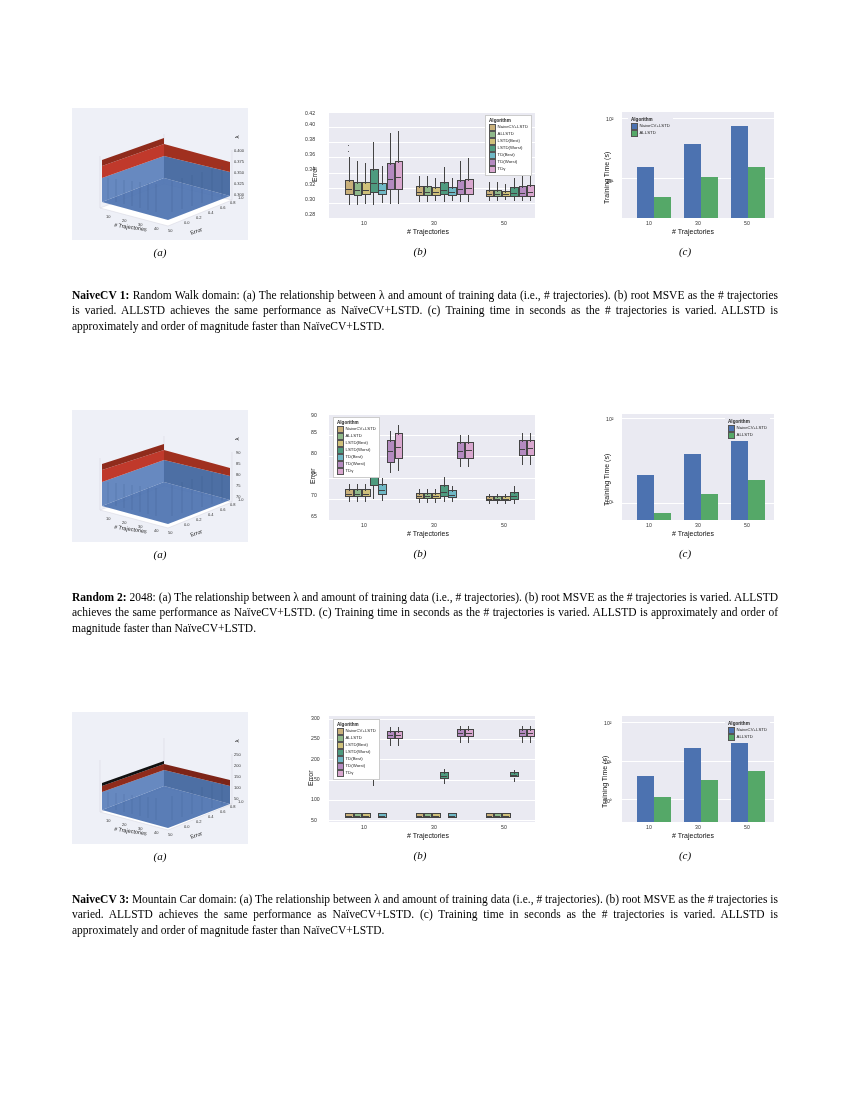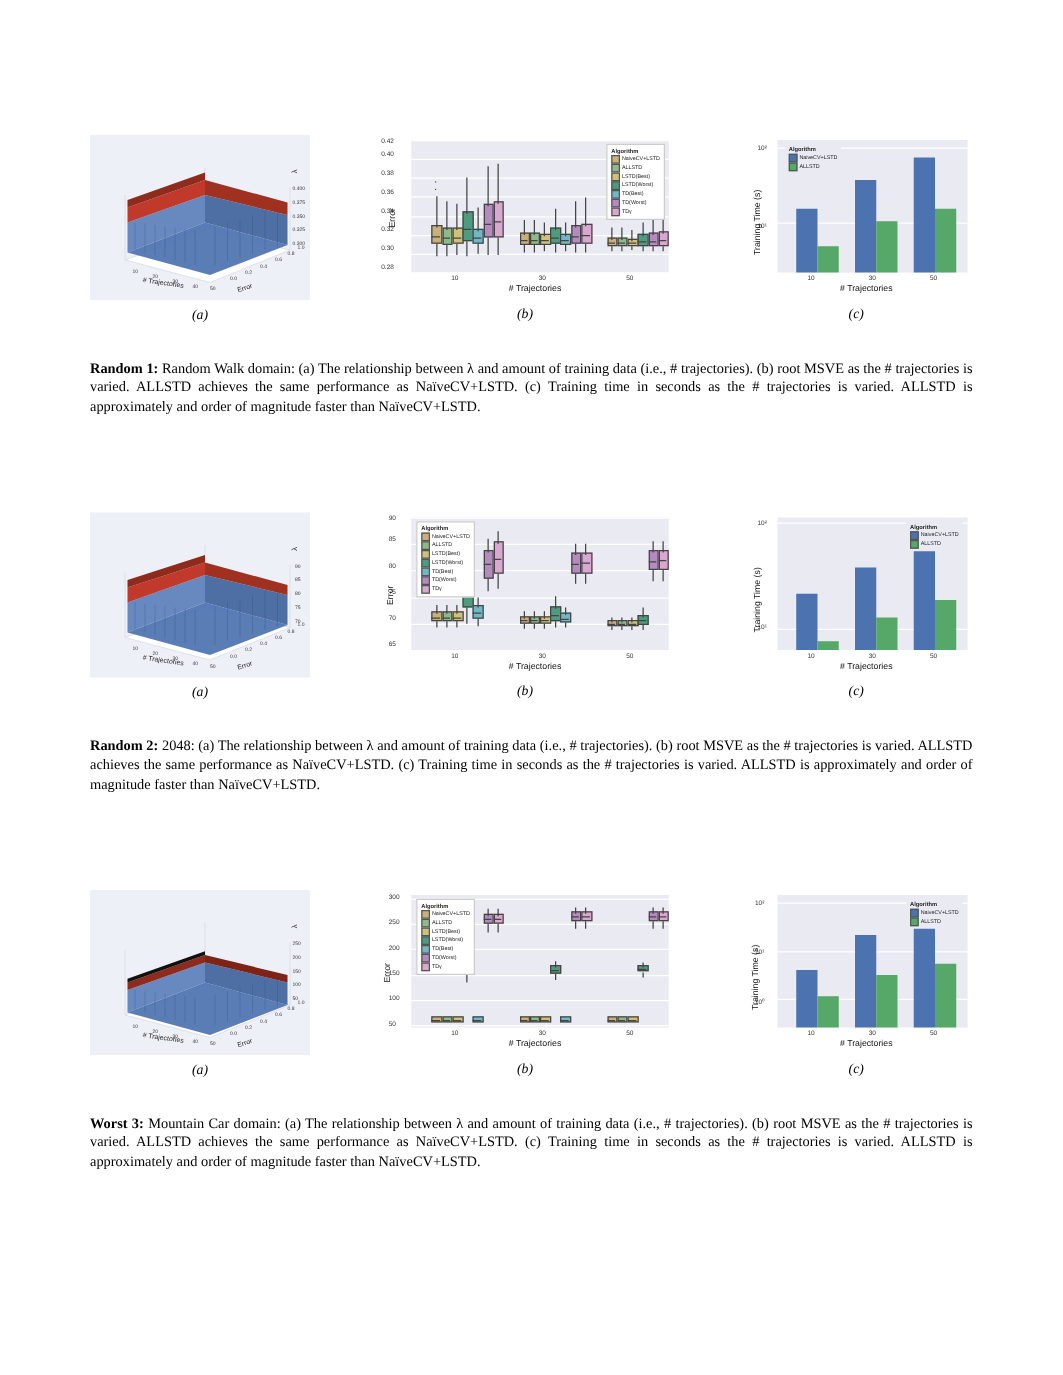--- a/index.html
+++ b/index.html
@@ -321,21 +321,21 @@
         <div class="tick" style="left:54px;top:112px;">10</div>
         <div class="tick" style="left:103px;top:112px;">30</div>
         <div class="tick" style="left:152px;top:112px;">50</div>
         <div class="ylab" style="left:11px;top:96px;">Training Time (s)</div>
         <div class="xlab" style="left:80px;top:120px;"># Trajectories</div>
         <div class="panel-cap" style="position:absolute;left:0;right:0;top:131px;">(c)</div>
       </div>
     </div>
 
     <div class="caption" style="margin-top:30px;">
-      <b>Random 1:</b>
+      <b>NaiveCV 1:</b>
       <span>Random Walk domain: (a) The relationship between λ and amount of training data (i.e., # trajectories). (b) root MSVE as the # trajectories is varied. ALLSTD achieves the same performance as NaïveCV+LSTD. (c) Training time in seconds as the # trajectories is varied. ALLSTD is approximately and order of magnitude faster than NaïveCV+LSTD.</span>
     </div>
   </div>
 
   <div class="figblock" style="top:410px;">
     <div class="panels">
 
       <div class="panel">
         <div class="surf">
           <svg width="176" height="132" viewBox="0 0 176 132">
@@ -800,18 +800,18 @@
         <div class="tick" style="left:54px;top:112px;">10</div>
         <div class="tick" style="left:103px;top:112px;">30</div>
         <div class="tick" style="left:152px;top:112px;">50</div>
         <div class="ylab" style="left:9px;top:96px;">Training Time (s)</div>
         <div class="xlab" style="left:80px;top:120px;"># Trajectories</div>
         <div class="panel-cap" style="position:absolute;left:0;right:0;top:131px;">(c)</div>
       </div>
     </div>
 
     <div class="caption" style="margin-top:30px;">
-      <b>Worst 3:</b>
+      <b>NaiveCV 3:</b>
       <span>Mountain Car domain: (a) The relationship between λ and amount of training data (i.e., # trajectories). (b) root MSVE as the # trajectories is varied. ALLSTD achieves the same performance as NaïveCV+LSTD. (c) Training time in seconds as the # trajectories is varied. ALLSTD is approximately and order of magnitude faster than NaïveCV+LSTD.</span>
     </div>
   </div>
 
 </div>
 
 </body></html>

